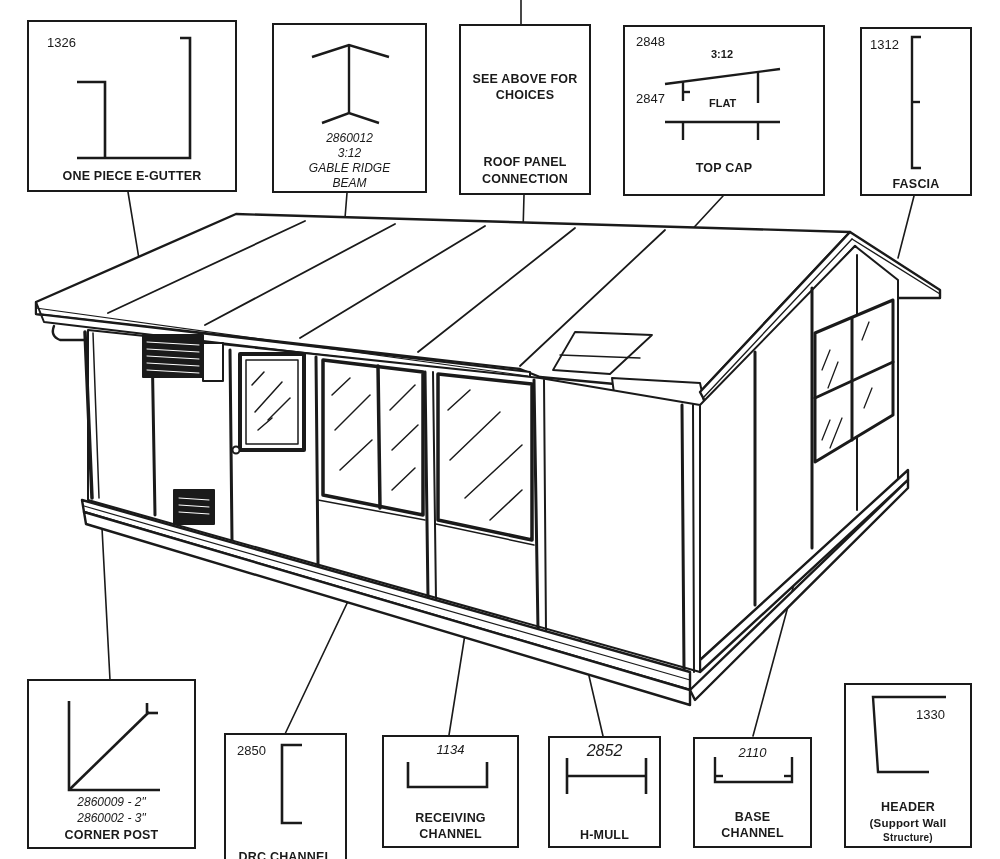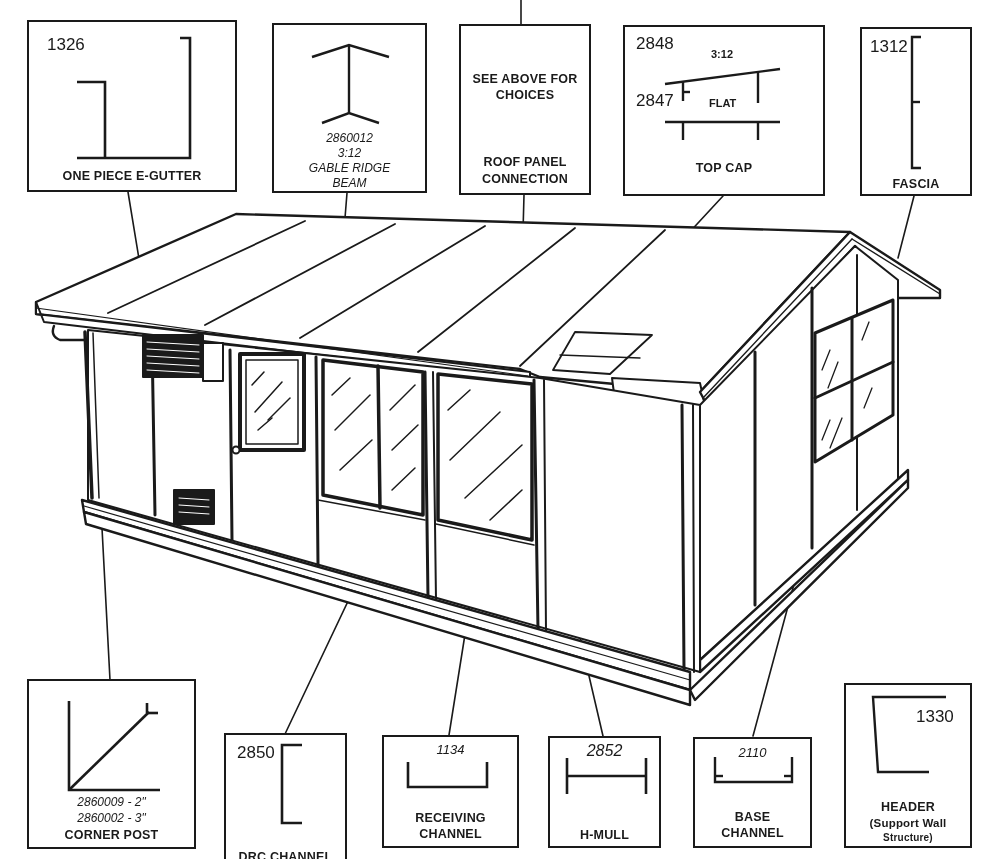--- a/index.html
+++ b/index.html
@@ -1,21 +1,21 @@
 <!DOCTYPE html>
 <html><head>
 <meta charset="utf-8">
 <style>
   html, body { margin: 0; padding: 0; background: #ffffff; }
   body { width: 1000px; height: 859px; position: relative; overflow: hidden;
          font-family: "Liberation Sans", sans-serif; color: #1a1a1a; }
   .stage { position: absolute; left: 0; top: 0; width: 1000px; height: 859px; }
   .stage svg { position: absolute; left: 0; top: 0; }
   .box { position: absolute; border: 2.5px solid #1a1a1a; background: #fff; box-sizing: border-box; }
-  .num { position: absolute; font-size: 17px; color: #1a1a1a; }
+  .num { position: absolute; font-size: 13px; color: #1a1a1a; }
   .lbl { position: absolute; left: 0; right: 0; text-align: center; font-weight: 900;
          font-size: 12.5px; letter-spacing: 0.2px; line-height: 16px; text-transform: uppercase; }
   .sub { position: absolute; left: 0; right: 0; text-align: center; font-size: 12px; line-height: 15px; font-style: italic; }
   .lbl-mixed { text-transform: none; }
   .tiny { position: absolute; font-size: 11px; font-weight: 900; }
 </style>
 </head>
 <body>
 
 <div class="stage">

